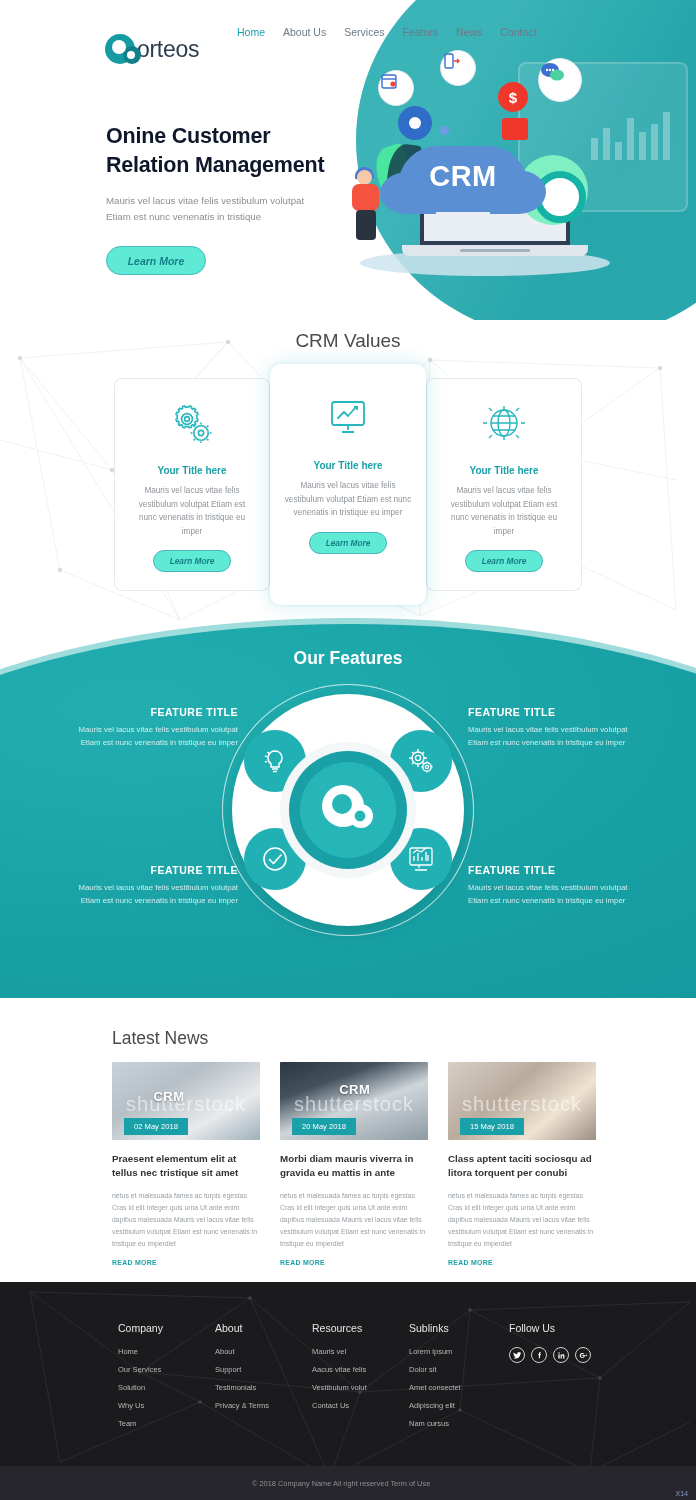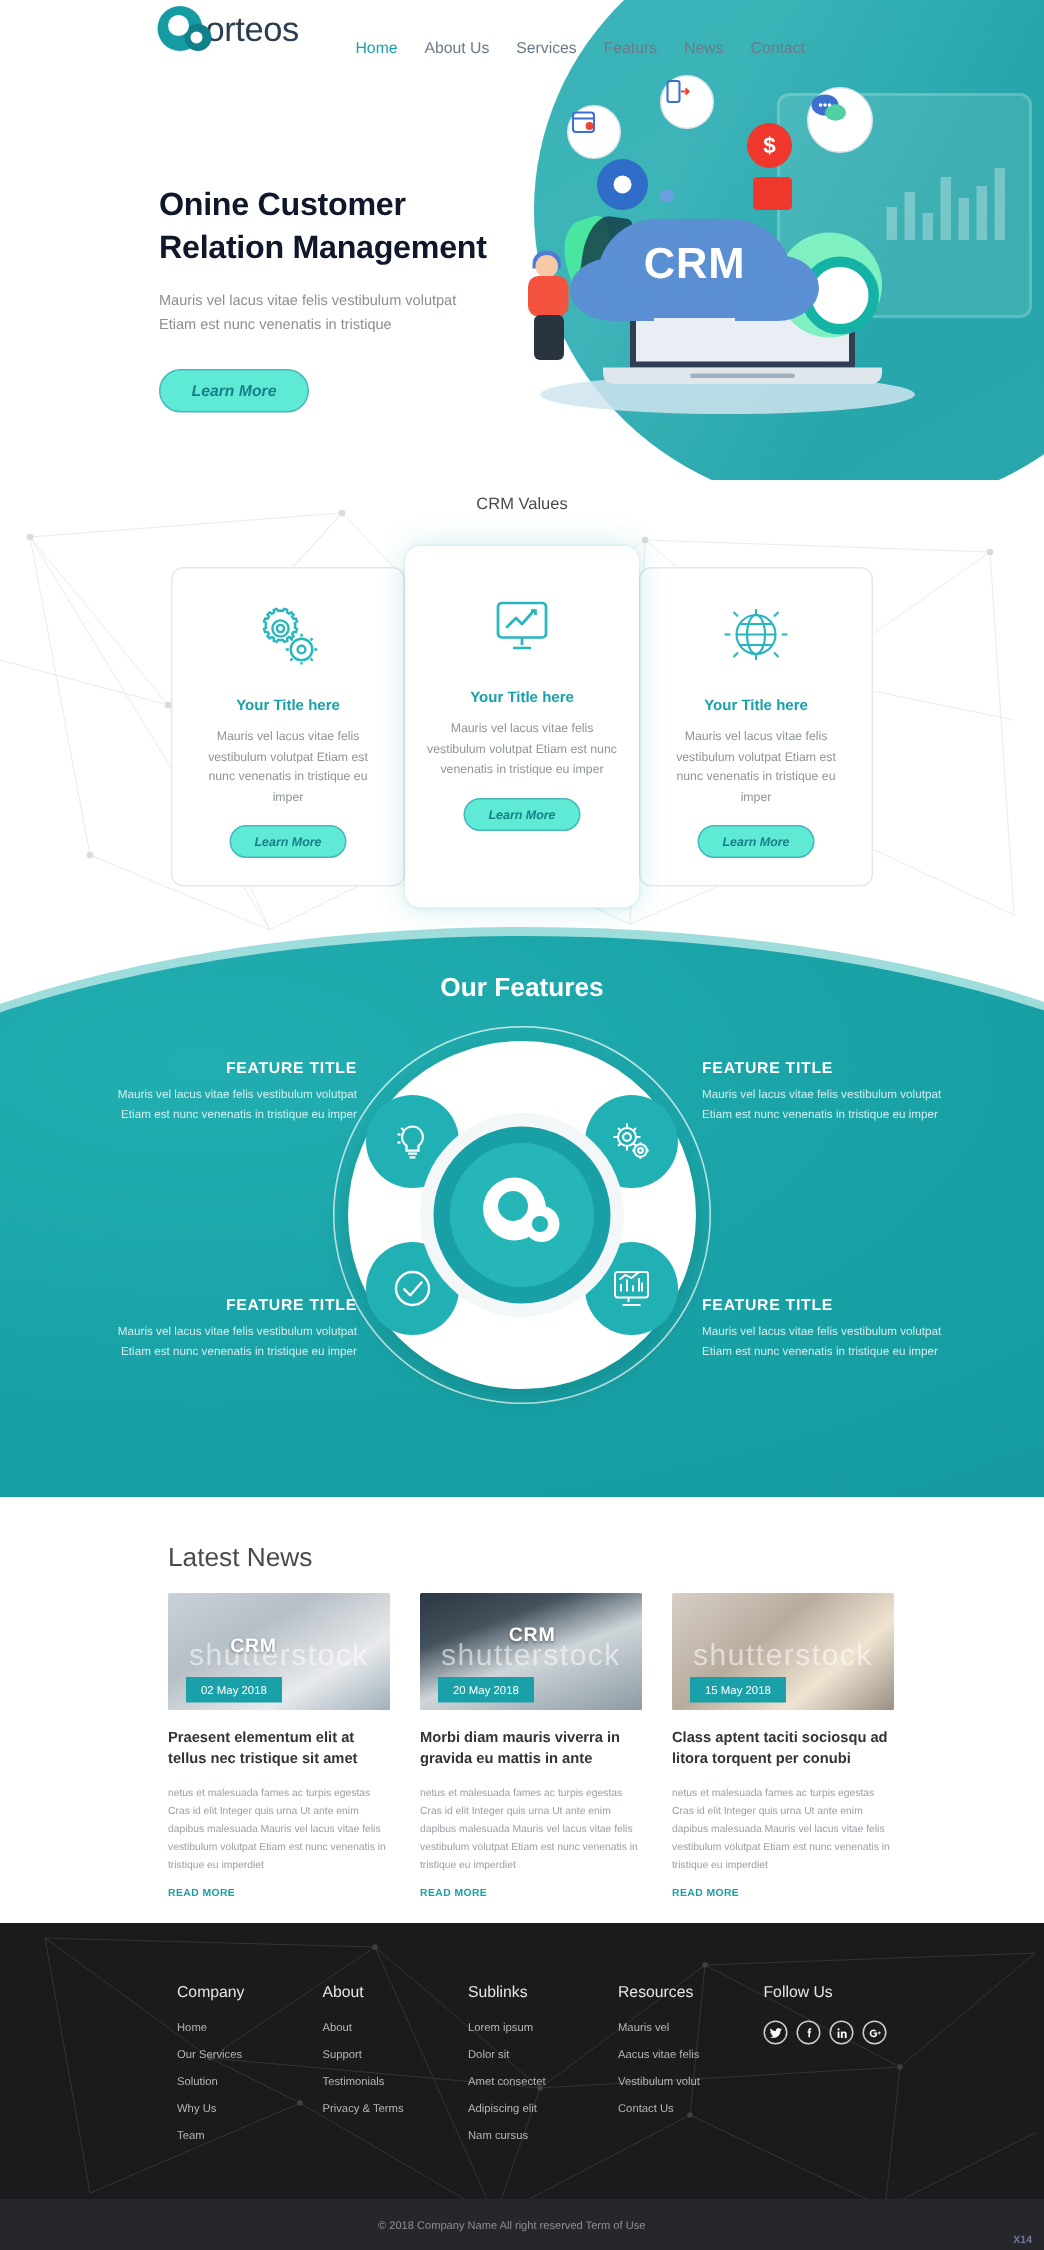--- a/index.html
+++ b/index.html
@@ -5,21 +5,21 @@
   * { margin:0; padding:0; box-sizing:border-box; }
   html,body{ background:#fff; }
   body{
     width:696px; height:1500px; position:relative; overflow:hidden;
     font-family:"Liberation Sans", sans-serif;
     color:#444;
   }
 
   
   .header{ position:absolute; top:0; left:0; width:696px; height:62px; z-index:40; }
-  .logo{ position:absolute; left:104px; top:0; display:flex; align-items:center; }
+  .logo{ position:absolute; left:104px; top:30px; display:flex; align-items:center; }
   .logo-mark{ width:38px; height:38px; position:relative; }
   .logo-text{ font-size:23px; color:#2c3e50; letter-spacing:-.3px; margin-left:-5px; }
   .nav{ position:absolute; left:228px; top:26px; display:flex; gap:0; }
   .nav a{ font-size:10.5px; color:#6c7a89; text-decoration:none; padding:0 9px; white-space:nowrap; }
   .nav a.active{ color:#1aa0a8; }
 
   
   .hero{ position:absolute; top:0; left:0; width:696px; height:320px; overflow:hidden; }
   .hero-blob{
     position:absolute; right:-80px; top:-60px; width:420px; height:400px;
@@ -68,21 +68,21 @@
   .ill-person .hd{ position:absolute; left:7px; top:0; width:15px; height:15px; border-radius:50%; background:#f8c9a6; }
   .ill-person .hair{ position:absolute; left:5px; top:-3px; width:19px; height:12px; border-radius:9px 9px 0 0; background:#4f7ad6; }
   .ill-person .bd{ position:absolute; left:2px; top:14px; width:27px; height:27px; background:#f4533f; border-radius:7px; }
   .ill-person .lg{ position:absolute; left:6px; top:40px; width:20px; height:30px; background:#2a3340; border-radius:4px; }
   .ill-bub{ position:absolute; width:36px; height:36px; border-radius:50%; background:#fff; border:1.6px solid #dde6ec; }
   .ill-dot{ position:absolute; border-radius:50%; }
 
   
   .values{ position:absolute; top:320px; left:0; width:696px; height:300px; background:#fff; overflow:hidden; }
   .net{ position:absolute; inset:0; opacity:.55; }
-  .sec-title{ text-align:center; font-size:11px; color:#4a4a4a; }
+  .sec-title{ text-align:center; font-size:19px; color:#4a4a4a; }
   .values .sec-title{ position:absolute; top:10px; width:100%; }
   .cards{ position:absolute; top:58px; left:114px; width:470px; display:flex; }
   .card{
     position:relative; background:#fff; border:1px solid #e5e9ec; border-radius:8px;
     width:156px; padding:22px 14px 18px; text-align:center; z-index:1;
   }
   .card.mid{
     z-index:3; border:none; border-radius:10px; margin:-14px 0 -14px 0;
     padding:32px 14px 26px; box-shadow:0 0 20px rgba(26,160,168,.20), 0 0 3px rgba(26,160,168,.18);
   }
@@ -483,34 +483,34 @@
       <a href="#">Why Us</a>
       <a href="#">Team</a>
     </div>
     <div class="fcol">
       <h5>About</h5>
       <a href="#">About</a>
       <a href="#">Support</a>
       <a href="#">Testimonials</a>
       <a href="#">Privacy &amp; Terms</a>
     </div>
+    <div class="fcol">
+      <h5>Resources</h5>
+      <a href="#">Mauris vel</a>
+      <a href="#">Aacus vitae felis</a>
+      <a href="#">Vestibulum volut</a>
+      <a href="#">Contact Us</a>
+    </div>
     <div class="fcol w-sub">
       <h5>Sublinks</h5>
       <a href="#">Lorem ipsum</a>
       <a href="#">Dolor sit</a>
       <a href="#">Amet consectet</a>
       <a href="#">Adipiscing elit</a>
       <a href="#">Nam cursus</a>
-    </div>
-    <div class="fcol">
-      <h5>Resources</h5>
-      <a href="#">Mauris vel</a>
-      <a href="#">Aacus vitae felis</a>
-      <a href="#">Vestibulum volut</a>
-      <a href="#">Contact Us</a>
     </div>
     <div class="fcol">
       <h5>Follow Us</h5>
       <div class="social">
         <span class="sicon">
           <svg width="9" height="9" viewBox="0 0 16 16" fill="#fff">
               <path d="M15 3.3c-.5.3-1.1.4-1.7.5.6-.4 1-1 1.2-1.6-.6.3-1.2.6-1.9.7A3 3 0 0 0 7.5 5.6 8.4 8.4 0 0 1 1.3 2.5 3 3 0 0 0 2.2 6.5c-.5 0-.9-.2-1.3-.4a3 3 0 0 0 2.4 2.9c-.4.1-.9.1-1.3.05a3 3 0 0 0 2.8 2.1A6 6 0 0 1 .5 12.4 8.4 8.4 0 0 0 13 5.3c.6-.4 1.1-1 1.5-1.6z"></path>
             </svg>
         </span>
         <span class="sicon">

